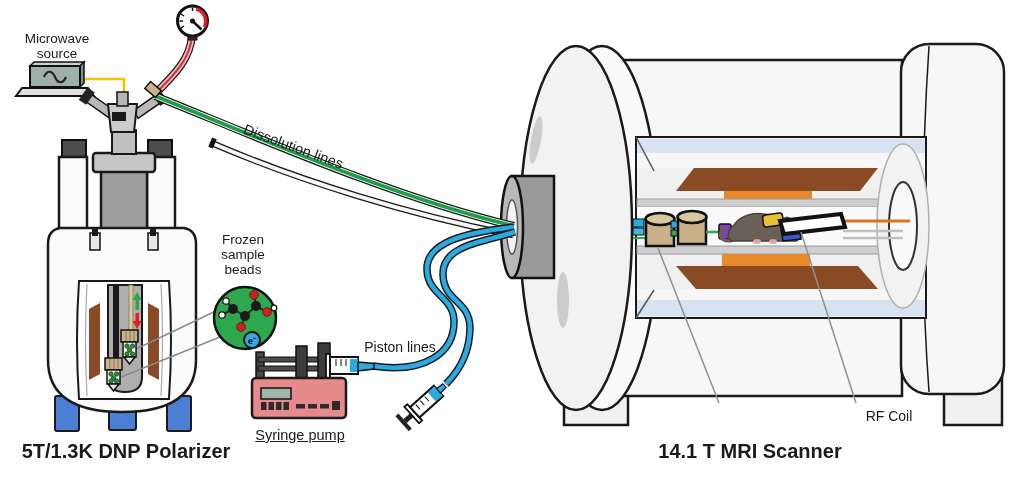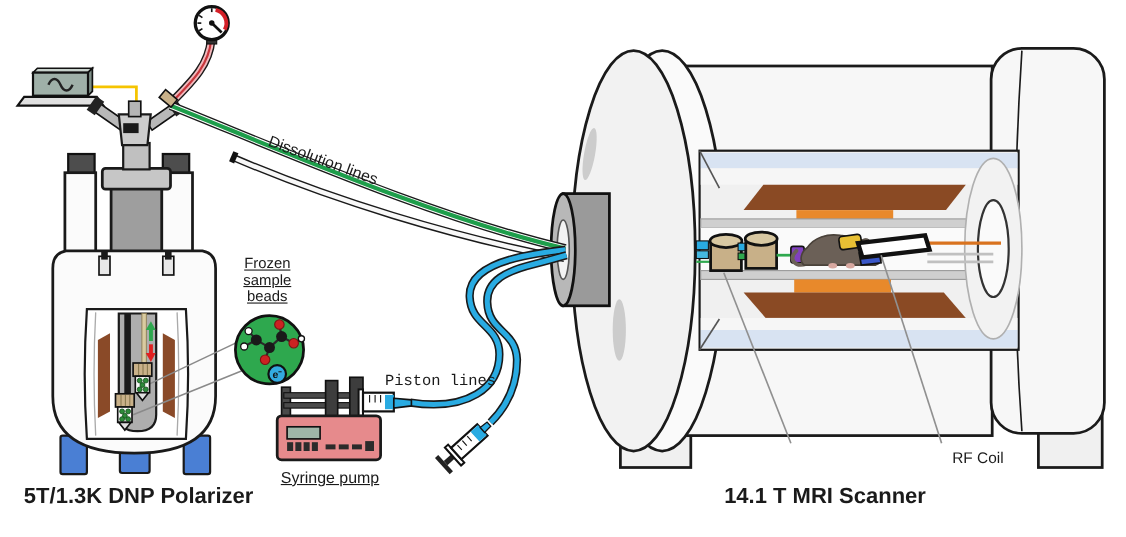--- a/index.html
+++ b/index.html
@@ -264,21 +264,22 @@
       <circle cx="245" cy="316" r="5" fill="#1a1a1a"></circle>
       <circle cx="256" cy="306" r="5" fill="#1a1a1a"></circle>
       <circle cx="267" cy="312" r="4.3" fill="#CC2222" stroke="#7a1414" stroke-width="1"></circle>
       <circle cx="274" cy="308" r="2.8" fill="#ffffff" stroke="#111111" stroke-width="1.2"></circle>
     </g>
     <circle cx="252" cy="340" r="8" fill="#33AAE0" stroke="#111111" stroke-width="2"></circle>
     <text x="252" y="343.5" font-size="9.5" font-weight="bold" text-anchor="middle" fill="#111111" font-family="Liberation Sans, sans-serif">e⁻</text>
   </g>
 </svg>
 
+  <div class="label" style="left:14px;top:31px;width:86px;font-size:13.5px;">Microwave source</div>
   <div class="label nowrap" style="left:247px;top:121px;font-size:14.5px;text-align:left;transform:rotate(20deg);transform-origin:0 0;">Dissolution lines</div>
-  <div class="label" style="left:210px;top:232px;width:66px;font-size:13.5px;text-decoration:underline;">Frozen sample beads</div>
-  <div class="label nowrap" style="left:350px;top:340px;width:100px;font-family:Liberation Mono, monospace;">Piston lines</div>
+  <div class="label" style="left:210px;top:232px;width:66px;font-size:13.5px;">Frozen sample beads</div>
+  <div class="label nowrap" style="left:350px;top:340px;width:100px;">Piston lines</div>
   <div class="label nowrap" style="left:245px;top:427px;width:110px;font-size:14.5px;text-decoration:underline;">Syringe pump</div>
   <div class="label title" style="left:11px;top:440px;width:230px;">5T/1.3K DNP Polarizer</div>
   <div class="label nowrap" style="left:851px;top:409px;width:76px;">RF Coil</div>
   <div class="label title" style="left:622px;top:440px;width:256px;">14.1 T MRI Scanner</div>
 
 </div>
 
 </body></html>

